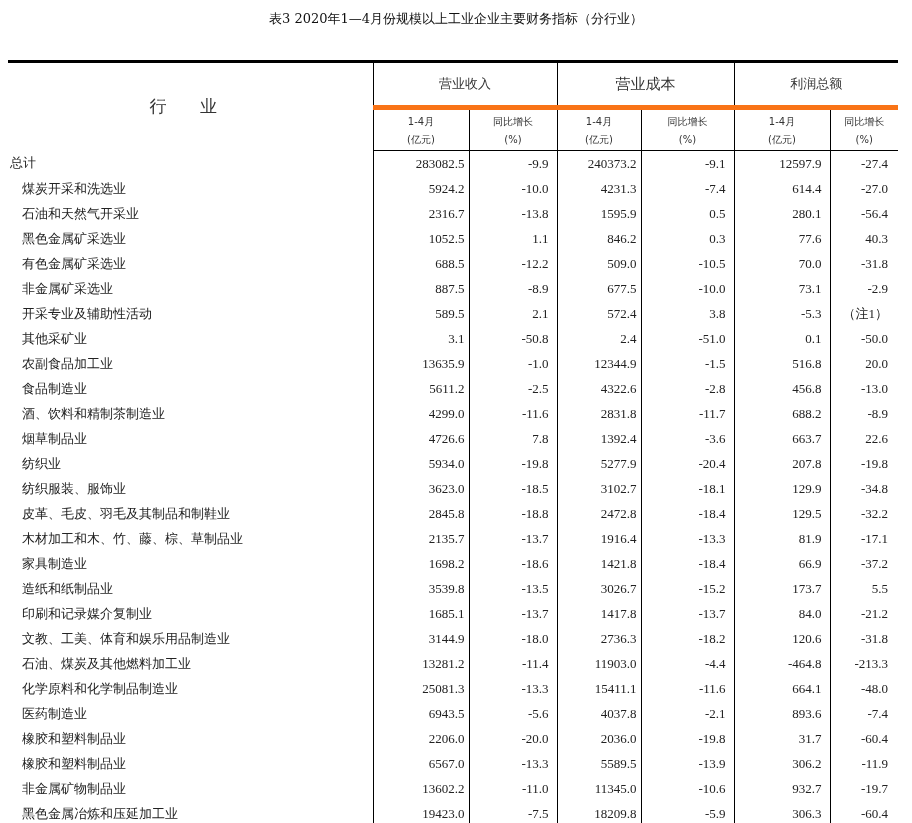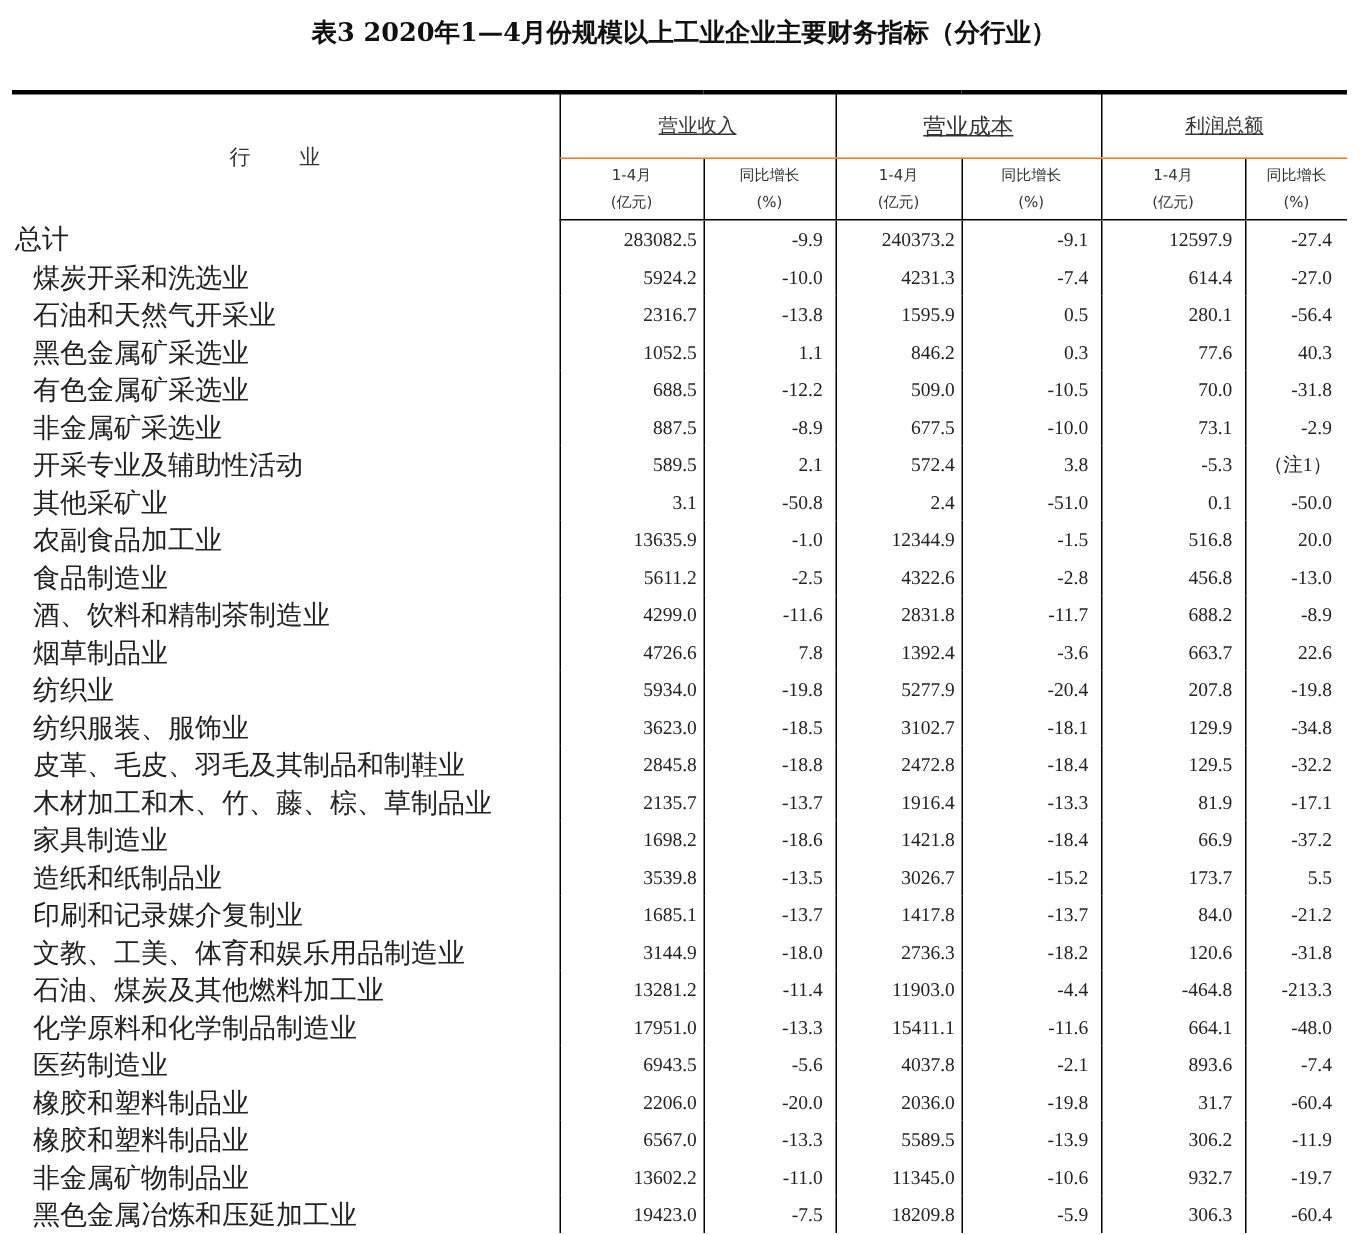--- a/index.html
+++ b/index.html
@@ -1,35 +1,35 @@
 <!DOCTYPE html>
 <html><head>
 <meta charset="utf-8">
 <style>
   html, body { margin: 0; padding: 0; background: #ffffff; }
   body { width: 912px; height: 823px; overflow: hidden; position: relative; font-family: "DejaVu Sans", "Liberation Sans", sans-serif; color: #222; }
-  .title { position: absolute; top: 10px; left: 0; width: 912px; text-align: center; font-family: "DejaVu Serif", "Liberation Serif", serif; font-weight: bold; font-size: 17px; color: #111; letter-spacing: 0px; }
+  .title { position: absolute; top: 10px; left: 0; width: 912px; text-align: center; font-family: "DejaVu Serif", "Liberation Serif", serif; font-weight: normal; font-size: 13px; color: #111; letter-spacing: 0px; }
   table { position: absolute; left: 8px; top: 60px; width: 890px; border-collapse: collapse; table-layout: fixed; }
   table.data { border-top: 3px solid #000; }
   col.c-name { width: 365px; }
   col.c-n1 { width: 96px; }
   col.c-p1 { width: 88px; }
   col.c-n2 { width: 84px; }
   col.c-p2 { width: 93px; }
   col.c-n3 { width: 96px; }
   col.c-p3 { width: 68px; }
   th { font-weight: normal; font-size: 10px; color: #333; padding: 0; }
-  th.grp { height: 42px; border-left: 1px solid #000; border-bottom: 1px solid #f97316; font-size: 13px; text-decoration: underline; }
+  th.grp { height: 42px; border-left: 1px solid #000; border-bottom: 5px solid #f97316; font-size: 13px; }
   th.grp.big { font-size: 15px; }
   th.sub { height: 38px; line-height: 18px; border-left: 1px solid #000; padding-top: 2px; }
-  th.hname { border-bottom: none; font-size: 14px; letter-spacing: 14px; }
+  th.hname { border-bottom: none; font-size: 17px; letter-spacing: 14px; }
   tr.hdr2 th { border-bottom: 1.5px solid #000; }
   tr.hdr2 th.sub { border-bottom: 1.5px solid #000; }
   td { height: 25px; padding: 0; font-size: 12.5px; }
-  td.name { padding-left: 14px; font-size: 18px; color: #222; white-space: nowrap; margin-left: 16px; }
+  td.name { padding-left: 14px; font-size: 13px; color: #222; white-space: nowrap; margin-left: 16px; }
   td.name.total { padding-left: 2px; }
   td.num { text-align: right; font-family: "Liberation Serif", "DejaVu Serif", serif; font-size: 13px; color: #222; border-left: 1px solid #000; padding-right: 4px; }
   td.num.pad { padding-right: 8px; }
   td.num.last { padding-right: 10px; }
 </style>
 </head>
 <body>
 
 <div class="title">表3  2020年1—4月份规模以上工业企业主要财务指标（分行业）</div>
 
@@ -244,21 +244,21 @@
         <td class="name">石油、煤炭及其他燃料加工业</td>
         <td class="num">13281.2</td>
         <td class="num pad">-11.4</td>
         <td class="num">11903.0</td>
         <td class="num pad">-4.4</td>
         <td class="num pad">-464.8</td>
         <td class="num last">-213.3</td>
       </tr>
       <tr>
         <td class="name">化学原料和化学制品制造业</td>
-        <td class="num">17951.0</td>
+        <td class="num">25081.3</td>
         <td class="num pad">-13.3</td>
         <td class="num">15411.1</td>
         <td class="num pad">-11.6</td>
         <td class="num pad">664.1</td>
         <td class="num last">-48.0</td>
       </tr>
       <tr>
         <td class="name">医药制造业</td>
         <td class="num">6943.5</td>
         <td class="num pad">-5.6</td>

